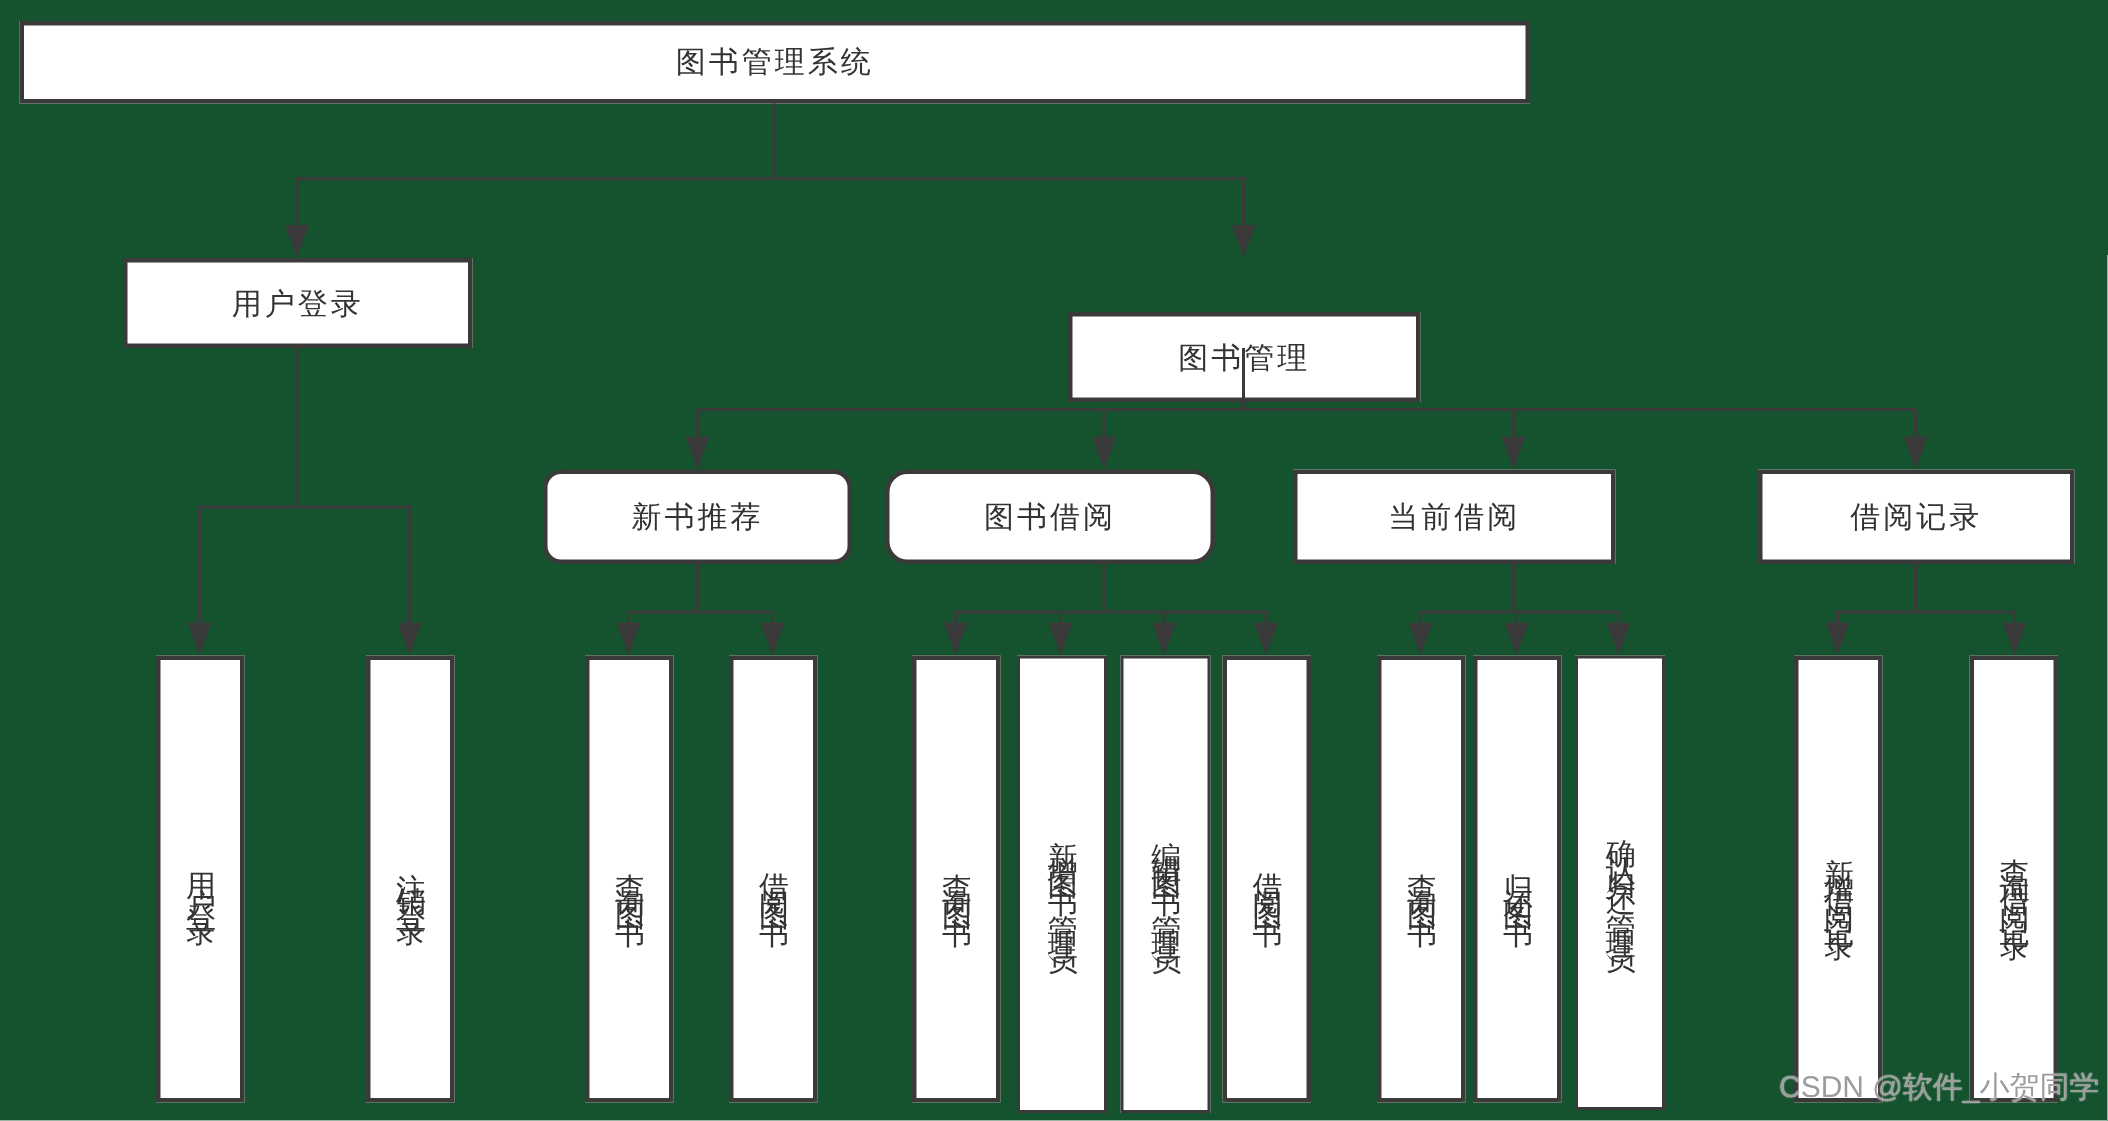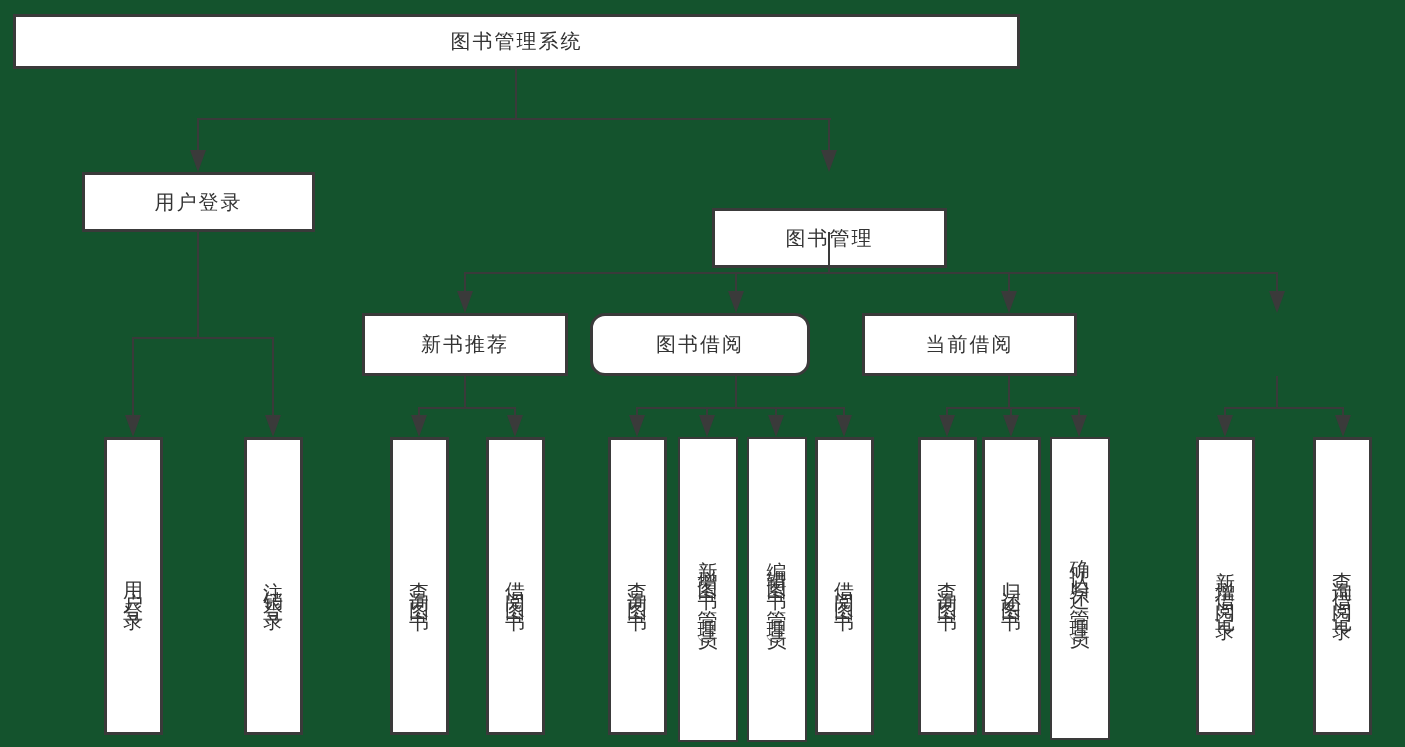--- a/index.html
+++ b/index.html
@@ -56,28 +56,31 @@
     <span class="lbl">图书管理系统</span>
   </div>
 
   <div class="box hbox" style="left:82px;top:172px;width:233px;height:60px;">
     <span class="lbl">用户登录</span>
   </div>
   <div class="box hbox" style="left:712px;top:172px;width:235px;height:60px;margin-top:36px;">
     <span class="lbl">图书管理</span>
   </div>
 
-  <div class="box hbox" style="left:362px;top:313px;width:206px;height:63px;">
+  <div class="box hbox" style="left:362px;top:313px;width:206px;height:63px;border-radius:12px;">
     <span class="lbl">新书推荐</span>
   </div>
   <div class="box hbox" style="left:590px;top:313px;width:220px;height:63px;border-radius:15px;">
     <span class="lbl">图书借阅</span>
   </div>
   <div class="box hbox" style="left:862px;top:313px;width:215px;height:63px;">
     <span class="lbl">当前借阅</span>
+  </div>
+  <div class="box hbox" style="left:1172px;top:313px;width:211px;height:63px;">
+    <span class="lbl">借阅记录</span>
   </div>
 
   <div class="box vbox" style="left:104px;top:437px;width:59px;height:298px;">
     <span class="lbl">用户登录</span>
   </div>
   <div class="box vbox" style="left:244px;top:437px;width:59px;height:298px;">
     <span class="lbl">注销登录</span>
   </div>
 
   <div class="box vbox" style="left:390px;top:437px;width:59px;height:298px;">
@@ -169,14 +172,15 @@
   <div class="vl" style="left:1078px;top:407px;height:10px;"></div>
   <div class="arrow" style="left:1071px;top:415px;"></div>
 
   <div class="vl" style="left:1276px;top:376px;height:31px;"></div>
   <div class="hl" style="left:1224px;top:407px;width:120px;"></div>
   <div class="vl" style="left:1224px;top:407px;height:10px;"></div>
   <div class="arrow" style="left:1217px;top:415px;"></div>
   <div class="vl" style="left:1342px;top:407px;height:10px;"></div>
   <div class="arrow" style="left:1335px;top:415px;"></div>
 
+  <div class="watermark">CSDN @软件_小贺同学</div>
 
 </div>
 
 </body></html>

